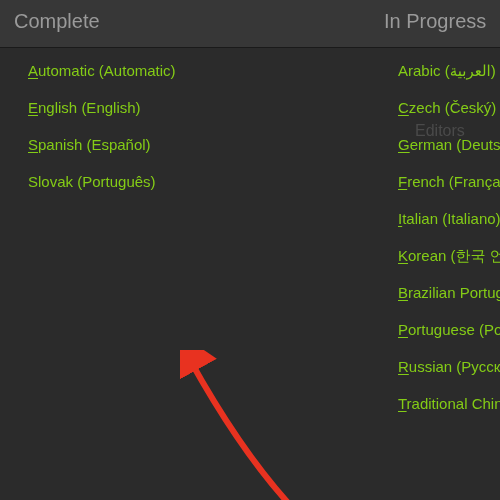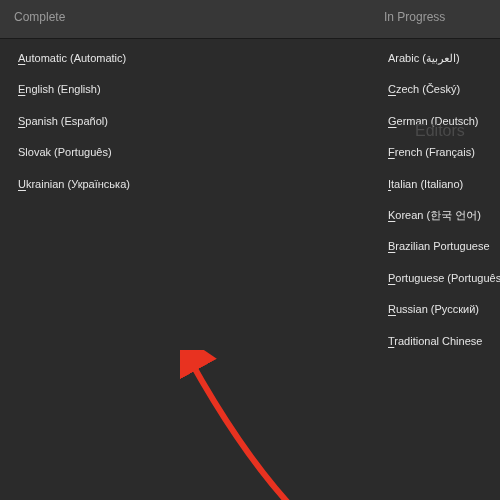--- a/index.html
+++ b/index.html
@@ -26,28 +26,28 @@
       flex-direction: column;
     }
     .left-column {
       flex: 0 0 370px;
     }
     .right-column {
       flex: 1;
     }
     .header {
       padding: 10px 14px 14px 14px;
-      font-size: 12px;
+      font-size: 20px;
       color: #9a9a9a;
       background: #373737;
     }
     .item {
-      padding: 8px 18px;
-      font-size: 11px;
-      color: #e5e5e5;
+      padding: 8px 28px;
+      font-size: 15px;
+      color: #84cc16;
       cursor: pointer;
       line-height: 1.4;
       white-space: nowrap;
     }
     .divider {
       height: 1px;
       background: #1a1a1a;
       margin: 0 0 4px 0;
     }
     .underline {
@@ -80,21 +80,20 @@
 
 <div class="container">
   <div class="column left-column">
     <div class="header">Complete</div>
     <div class="divider"></div>
     <div id="complete-list">
         <div class="item"><span class="underline">A</span>utomatic (Automatic)</div>
         <div class="item"><span class="underline">E</span>nglish (English)</div>
         <div class="item"><span class="underline">S</span>panish (Español)</div>
         <div class="item">Slovak (Português)</div>
-        <div class="item"><span class="underline">U</span>krainian (Українська)</div>
       </div>
   </div>
   <div class="column right-column">
     <div class="header">In Progress</div>
     <div class="divider"></div>
     <div id="progress-list">
         <div class="item">Arabic (العربية)</div>
         <div class="item"><span class="underline">C</span>zech (Český)</div>
         <div class="item"><span class="underline">G</span>erman (Deutsch)</div>
         <div class="item"><span class="underline">F</span>rench (Français)</div>

